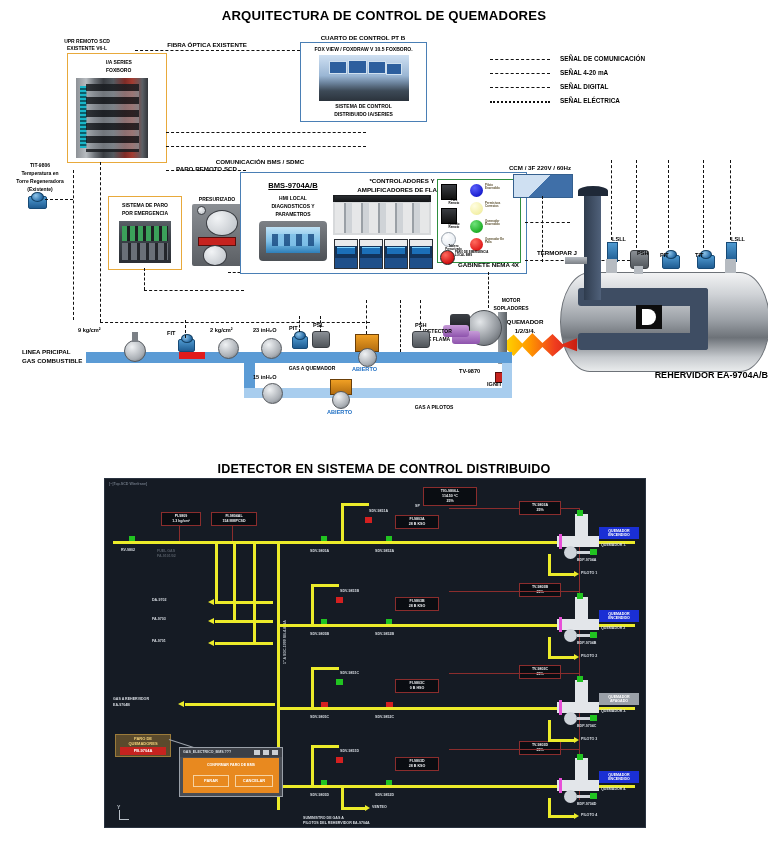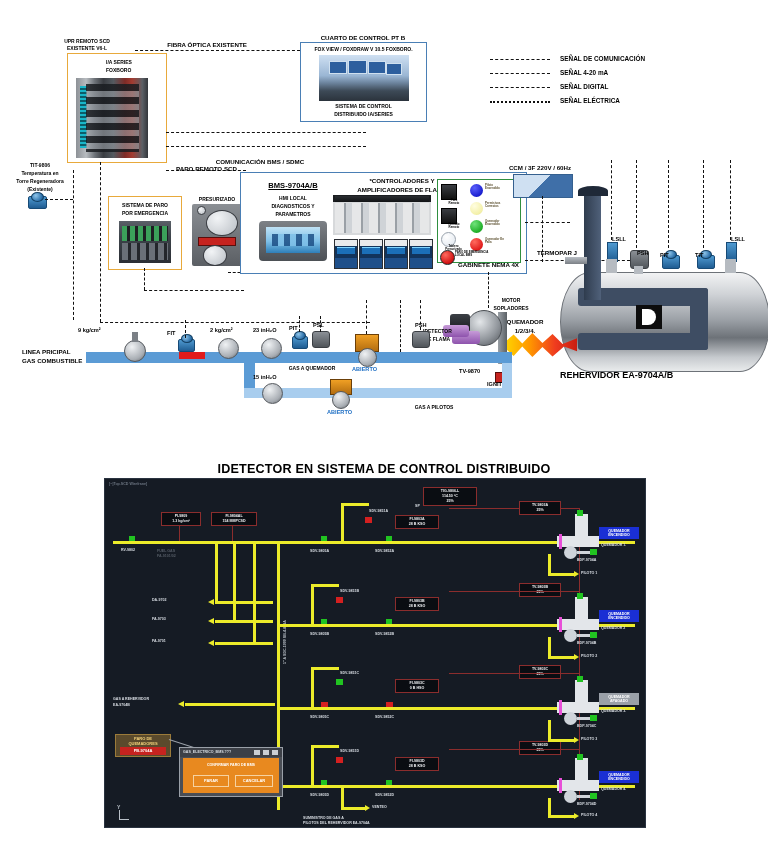--- a/index.html
+++ b/index.html
@@ -122,20 +122,21 @@
   .dlg-bar{position:absolute;left:0;top:0;width:100%;height:9px;background:#3c4047;}
   .dlg-body{position:absolute;left:3px;right:3px;top:10px;bottom:3px;background:#e8891f;}
   .dlg-btn{position:absolute;background:#e8891f;border:1px solid #f6d2a0;
      color:#fff;font-size:4px;font-weight:bold;text-align:center;line-height:9px;}
 </style>
 </head>
 <body>
 
 <div class="page">
 
+  <div class="abs ttl" id="arch-title">ARQUITECTURA DE CONTROL DE QUEMADORES</div>
 
   <div class="abs" style="left:490px;top:55px;width:260px;height:58px;">
     <div class="legend-row" style="left:70px;top:0px;">SEÑAL DE COMUNICACIÓN</div>
     <div class="legend-line" style="left:0px;top:4px;border-top:1.2px dashed #111;"></div>
     <div class="legend-row" style="left:70px;top:14px;">SEÑAL 4-20 mA</div>
     <div class="legend-line" style="left:0px;top:18px;border-top:1.2px dashed #111;"></div>
     <div class="legend-row" style="left:70px;top:28px;">SEÑAL DIGITAL</div>
     <div class="legend-line" style="left:0px;top:32px;border-top:1.3px dashed #111;"></div>
     <div class="legend-row" style="left:70px;top:42px;">SEÑAL ELÉCTRICA</div>
     <div class="legend-line" style="left:0px;top:46px;border-top:2px dotted #111;"></div>
@@ -273,21 +274,21 @@
   <div class="abs" style="left:513px;top:174px;width:58px;height:22px;background:linear-gradient(135deg,#cfe0f2 0 45%,#3f6fa8 45% 100%);border:1px solid #35608f;"></div>
   <div class="vln" style="left:542px;top:196px;height:66px;"></div>
 
   <div class="vessel-shell" style="left:560px;top:272px;width:208px;height:98px;"></div>
   <div class="abs" style="left:578px;top:288px;width:130px;height:18px;background:#3e4d63;border-radius:3px;"></div>
   <div class="abs" style="left:690px;top:288px;width:18px;height:62px;background:#3e4d63;border-radius:3px;"></div>
   <div class="abs" style="left:578px;top:333px;width:130px;height:17px;background:#3e4d63;border-radius:3px;"></div>
   <div class="abs" style="left:636px;top:305px;width:26px;height:24px;background:#0d0d0d;">
     <div class="abs" style="left:6px;top:4px;width:14px;height:16px;background:#fff;border-radius:0 8px 8px 0;"></div>
   </div>
-  <div class="abs" style="left:560px;top:370px;width:208px;font-size:9px;font-weight:bold;text-align:left;">REHERVIDOR EA-9704A/B</div>
+  <div class="abs" style="left:560px;top:370px;width:208px;font-size:9px;font-weight:bold;text-align:right;">REHERVIDOR EA-9704A/B</div>
 
   <div class="abs" style="left:584px;top:192px;width:17px;height:108px;background:linear-gradient(90deg,#2f3c4e,#50617a);"></div>
   <div class="abs" style="left:578px;top:186px;width:30px;height:10px;border-radius:50% 50% 0 0;background:#1f2938;"></div>
 
   <div class="lsll" style="left:607px;top:242px;width:9px;height:18px;"></div>
   <div class="abs tag" style="left:612px;top:236px;">LSLL</div>
   <div class="abs" style="left:606px;top:259px;width:11px;height:14px;background:#b6bbc1;"></div>
   <div class="vln" style="left:611px;top:160px;height:80px;"></div>
 
   <div class="switchbox" style="left:630px;top:250px;width:17px;height:17px;"></div>

